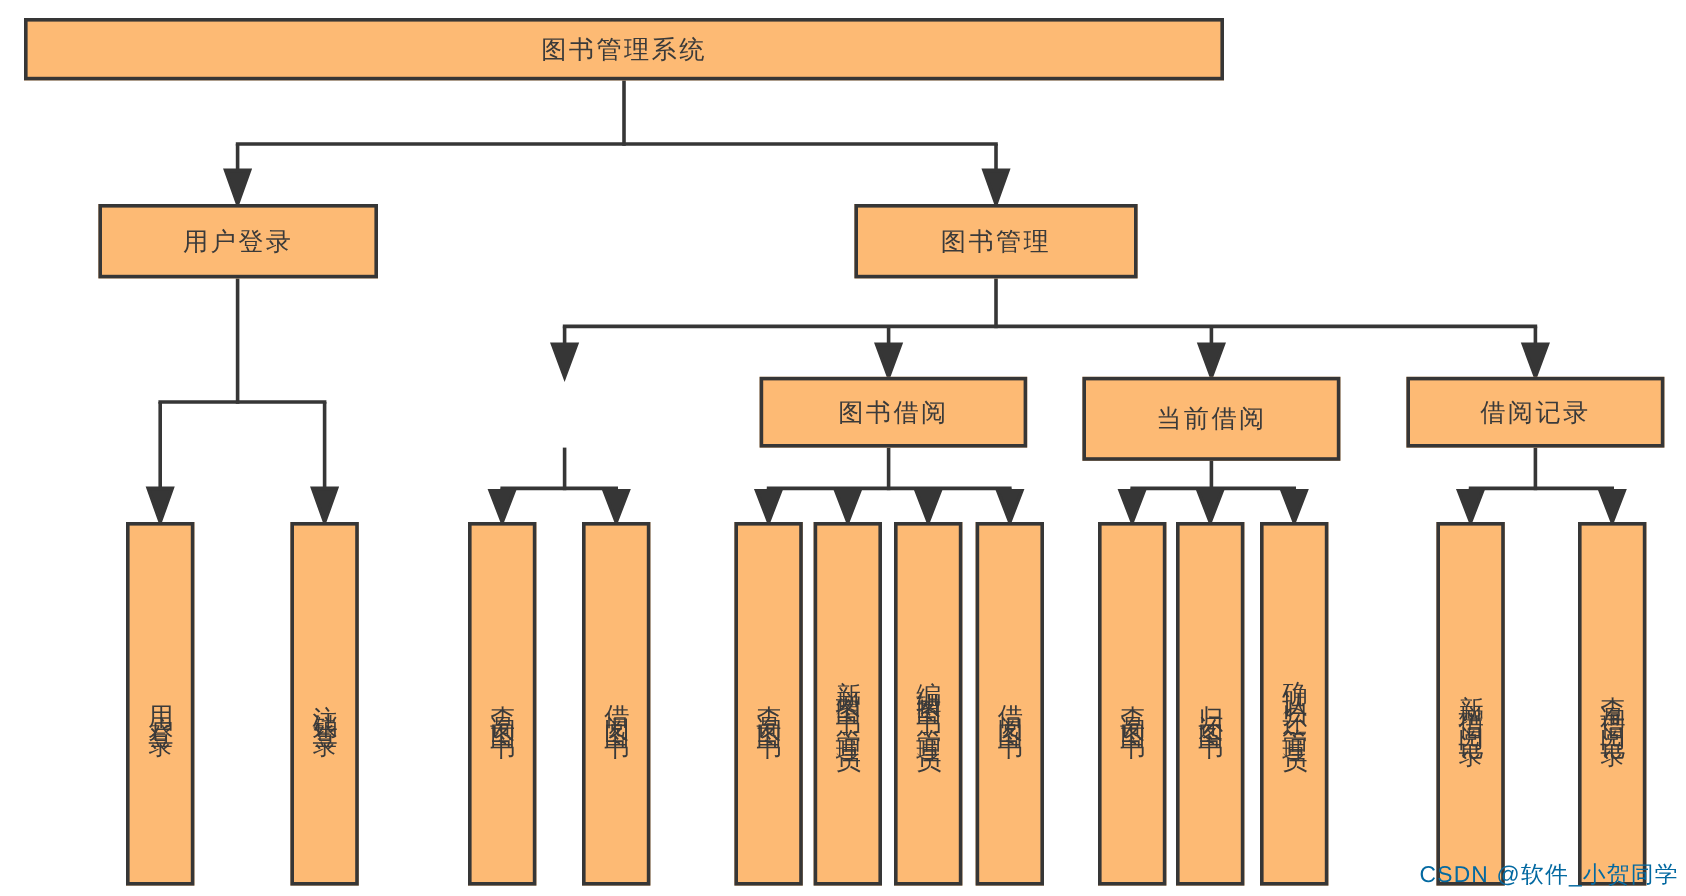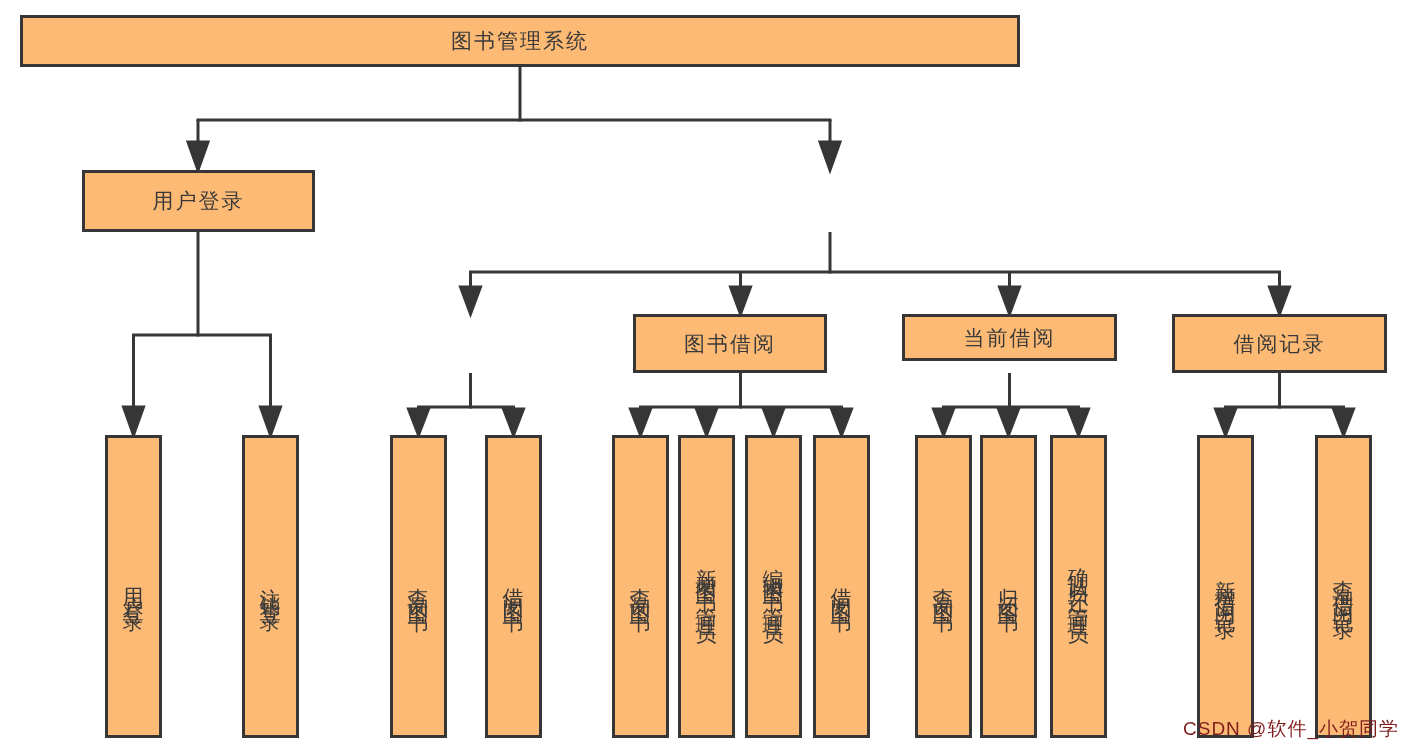--- a/index.html
+++ b/index.html
@@ -41,21 +41,21 @@
     writing-mode: vertical-rl;
     font-size: 21px;
     letter-spacing: 8px;
     line-height: 1;
   }
   .watermark {
     position: absolute;
     left: 1183px;
     top: 716px;
     font-size: 19px;
-    color: #7f1d1d;
+    color: #0369a1;
     letter-spacing: 1px;
     white-space: nowrap;
     z-index: 10;
   }
 </style>
 </head>
 <body>
 
 <div class="stage">
 
@@ -137,25 +137,28 @@
     </g>
   </svg>
 
   <div class="box h" style="left:20px;top:15px;width:1000px;height:52px">
     <span class="lbl">图书管理系统</span>
   </div>
 
   <div class="box h" style="left:82px;top:170px;width:233px;height:62px">
     <span class="lbl">用户登录</span>
   </div>
-
-  <div class="box h" style="left:633px;top:314px;width:194px;height:59px">
+  <div class="box h" style="left:712px;top:170px;width:236px;height:62px">
+    <span class="lbl">图书管理</span>
+  </div>
+
+  <div class="box h" style="left:633px;top:314px;width:223px;height:59px">
     <span class="lbl">图书借阅</span>
   </div>
-  <div class="box h" style="left:902px;top:314px;width:215px;height:47px">
+  <div class="box h" style="left:902px;top:314px;width:215px;height:70px">
     <span class="lbl">当前借阅</span>
   </div>
   <div class="box h" style="left:1172px;top:314px;width:215px;height:59px">
     <span class="lbl">借阅记录</span>
   </div>
 
   <div class="box v" style="left:105px;top:435px;width:57px;height:303px">
     <span class="lbl">用户登录</span>
   </div>
   <div class="box v" style="left:242px;top:435px;width:57px;height:303px">

